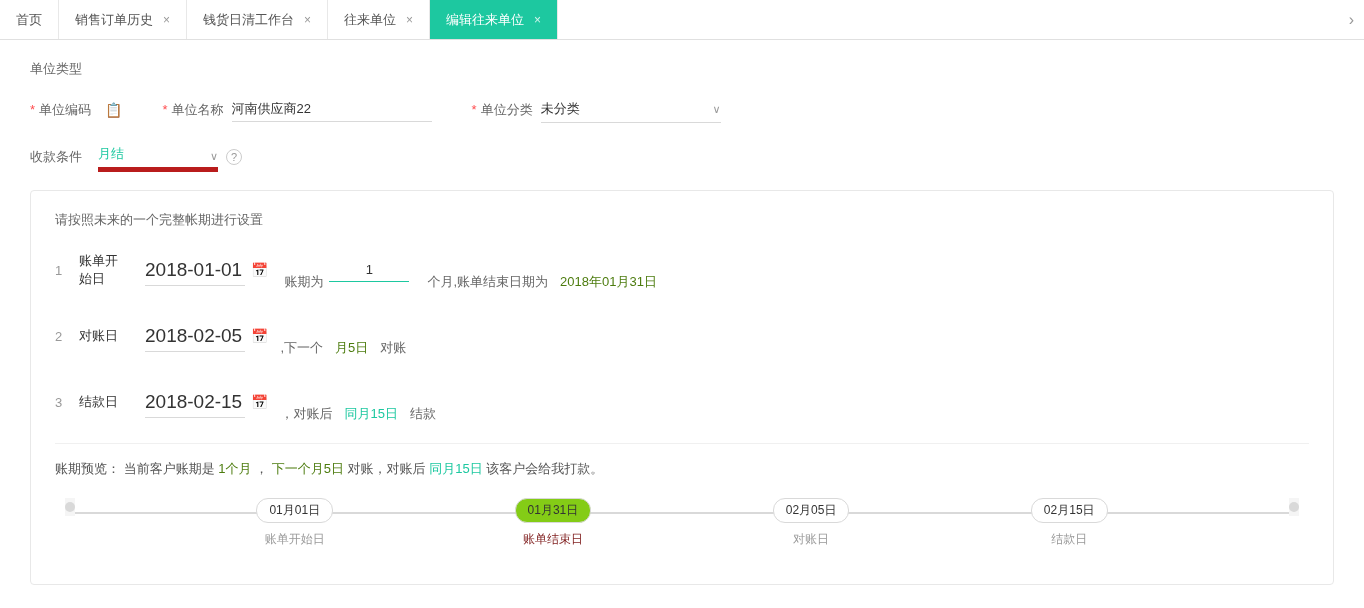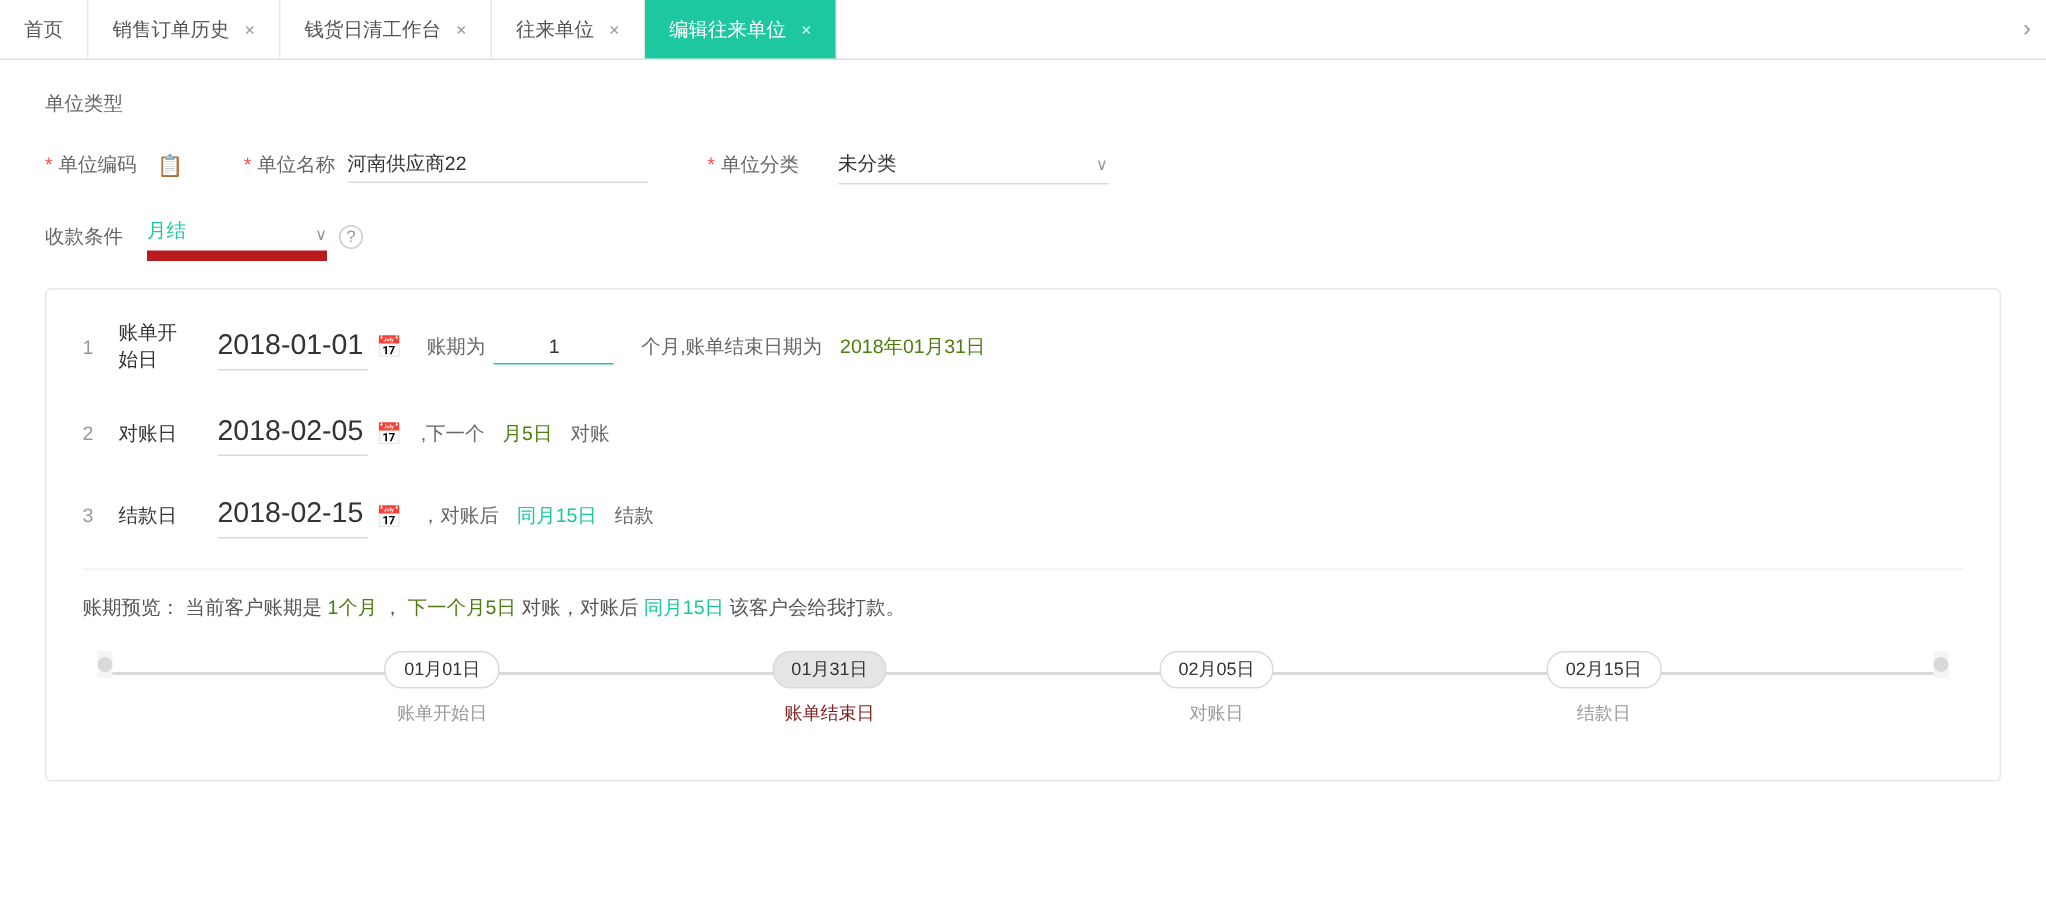--- a/index.html
+++ b/index.html
@@ -132,21 +132,21 @@
       color: #bbb;
       margin-left: 6px;
       cursor: pointer;
       font-size: 14px;
     }
 
     
     .dropdown-wrapper {
       display: flex;
       align-items: flex-end;
-      border-bottom: 7px solid #b91c1c;
+      border-bottom: 5px solid #b91c1c;
       padding: 4px 0;
       cursor: pointer;
       min-width: 120px;
     }
     .dropdown-value {
       color: #1dc8a0;
       font-size: 13px;
       flex: 1;
     }
     .dropdown-arrow {
@@ -154,21 +154,20 @@
       font-size: 11px;
       margin-left: 6px;
     }
     .dropdown-select-wide {
       display: flex;
       align-items: center;
       border-bottom: 1px solid #d9d9d9;
       padding: 4px 0;
       cursor: pointer;
       min-width: 180px;
-      margin-left: 18px;
     }
     .dropdown-select-wide .dropdown-value {
       color: #333;
     }
 
     
     .help-icon {
       width: 16px;
       height: 16px;
       border-radius: 50%;
@@ -219,20 +218,21 @@
       padding: 4px 0;
       font-size: 19px;
       color: #333;
       background: transparent;
       width: 100px;
     }
     .period-desc {
       color: #666;
       font-size: 13px;
       margin-left: 12px;
+      margin-top: 24px;
     }
     .highlight-orange { color: #4d7c0f; }
     .highlight-teal { color: #1dc8a0; }
 
     .period-period-input {
       border: none;
       border-bottom: 1px solid #1dc8a0;
       outline: none;
       padding: 4px 0;
       font-size: 13px;
@@ -312,20 +312,21 @@
   <div class="form-row">
     <span class="field-label">收款条件</span>
     <div class="dropdown-wrapper" style="margin-left:8px;">
       <span class="dropdown-value">月结</span>
       <span class="dropdown-arrow">∨</span>
     </div>
     <span class="help-icon">?</span>
   </div>
 
   <div class="period-box">
+    <div class="period-title">请按照未来的一个完整帐期进行设置</div>
 
     <div class="period-row">
       <span class="period-num">1</span>
       <span class="period-type-label">账单开始日</span>
       <input class="period-date-input" type="text" value="2018-01-01" style="">
       <span class="calendar-icon">📅</span>
       <span class="period-desc" style="margin-left:16px;">账期为</span>
       <input class="period-period-input" type="text" value="1" style="margin: 0px 6px;">
       <span class="period-desc">个月,账单结束日期为</span>
       <span class="period-desc highlight-orange">2018年01月31日</span>
@@ -372,21 +373,21 @@
               <div style="width:10px;height:10px;border-radius:50%;background:#d9d9d9;"></div>
             </div>
           </div>
 
           <div style="display:flex;flex-direction:column;align-items:center;gap:8px;">
             <div style="background:#fff;border:1px solid #d9d9d9;border-radius:12px;padding:3px 12px;font-size:12px;color:#333;">01月01日</div>
             <div style="font-size:12px;color:#999;">账单开始日</div>
           </div>
 
           <div style="display:flex;flex-direction:column;align-items:center;gap:8px;">
-            <div style="background:#e5e5e5;border:1px solid #d9d9d9;border-radius:12px;padding:3px 12px;font-size:12px;color:#333;">01月31日</div>
+            <div style="background:#84cc16;border:1px solid #d9d9d9;border-radius:12px;padding:3px 12px;font-size:12px;color:#333;">01月31日</div>
             <div style="font-size:12px;color:#7f1d1d;">账单结束日</div>
           </div>
 
           <div style="display:flex;flex-direction:column;align-items:center;gap:8px;">
             <div style="background:#fff;border:1px solid #d9d9d9;border-radius:12px;padding:3px 12px;font-size:12px;color:#333;">02月05日</div>
             <div style="font-size:12px;color:#999;">对账日</div>
           </div>
 
           <div style="display:flex;flex-direction:column;align-items:center;gap:8px;">
             <div style="background:#fff;border:1px solid #d9d9d9;border-radius:12px;padding:3px 12px;font-size:12px;color:#333;">02月15日</div>

